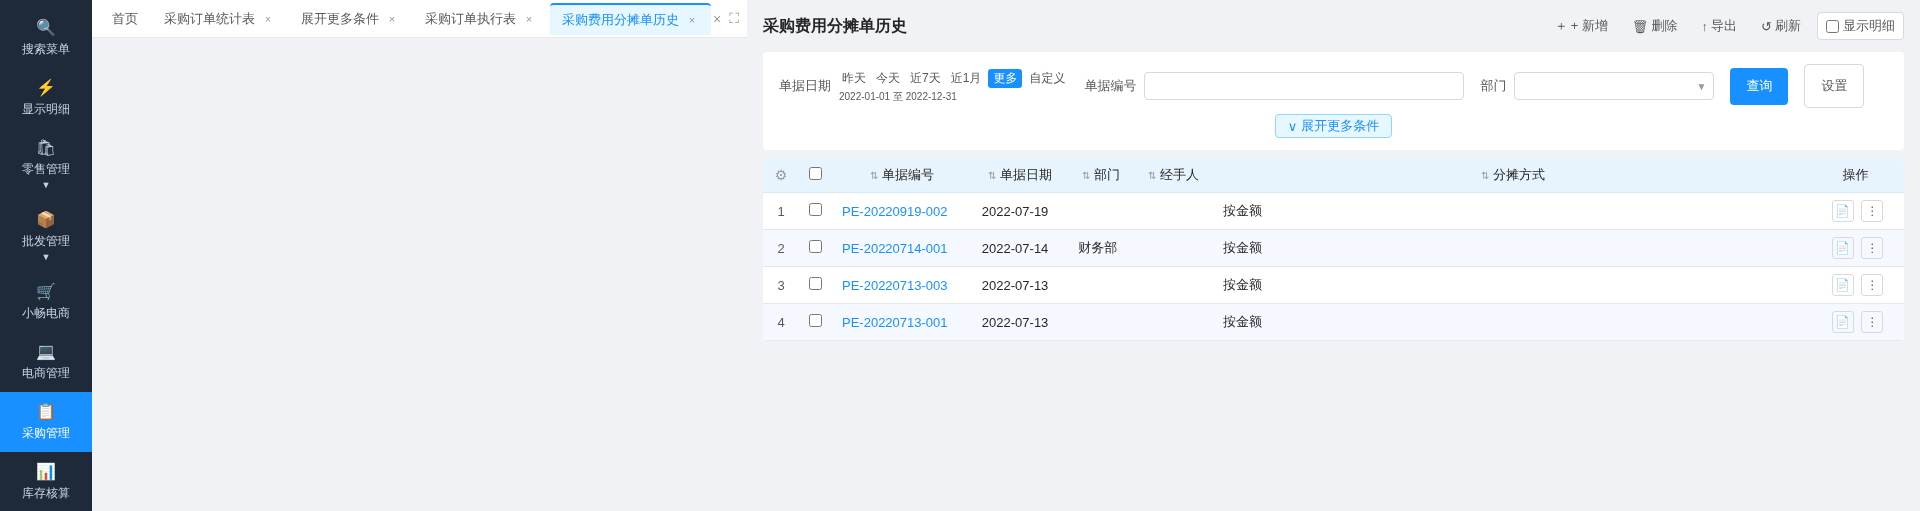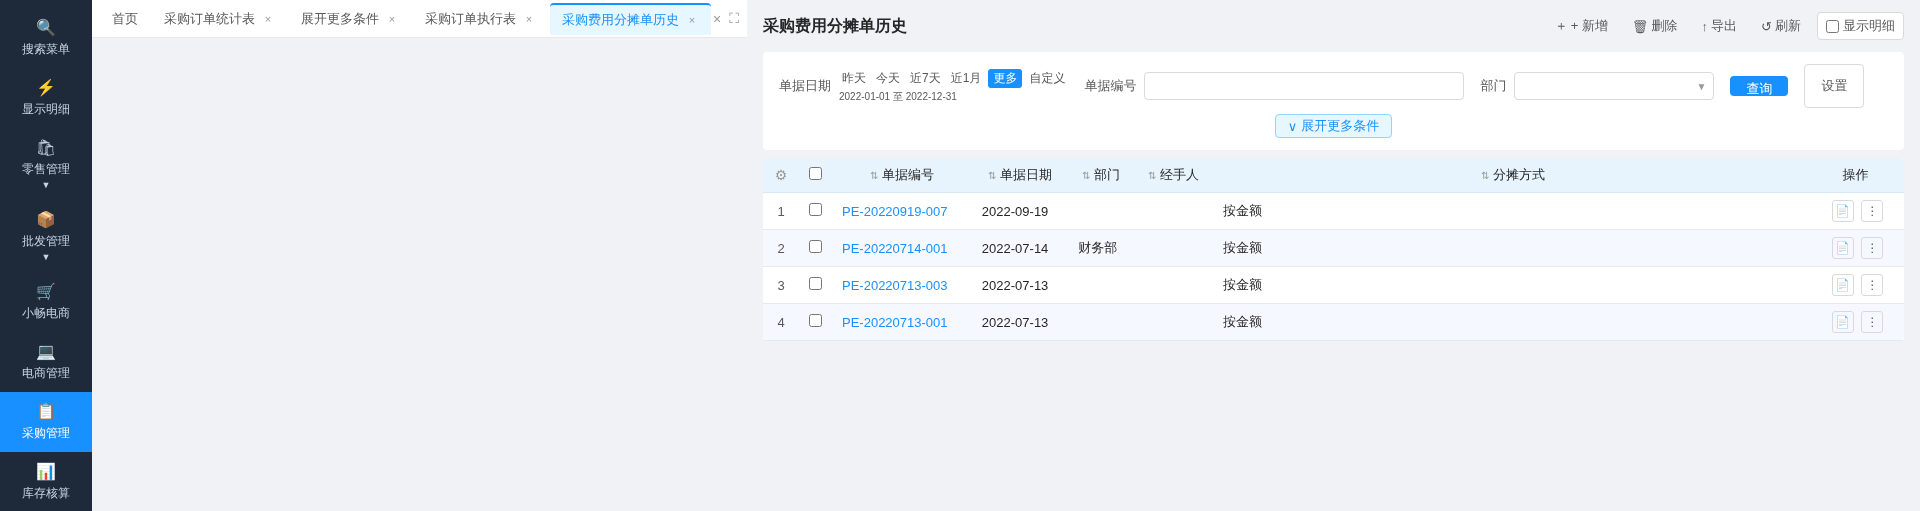--- a/index.html
+++ b/index.html
@@ -216,21 +216,21 @@
       background: #fff;
     }
     .search-btn {
       background: #1890ff;
       color: #fff;
       border: none;
       border-radius: 4px;
       padding: 4px 16px;
       font-size: 13px;
       cursor: pointer;
-      height: 20px;
+      height: 37px;
     }
     .settings-btn {
       border: 1px solid #d9d9d9;
       background: #fff;
       color: #595959;
       border-radius: 4px;
       padding: 4px 16px;
       font-size: 13px;
       cursor: pointer;
       height: 44px;
@@ -489,23 +489,23 @@
           </tr>
         </thead>
         <tbody>
 
           <tr>
             <td class="row-num">1</td>
             <td class="checkbox-col">
               <input type="checkbox" style="">
             </td>
             <td>
-              <a class="link-text">PE-20220919-007</a>
-            </td>
-            <td>2022-09-19</td>
+              <a class="link-text">PE-20220919-002</a>
+            </td>
+            <td>2022-07-19</td>
             <td></td>
             <td></td>
             <td>按金额</td>
             <td class="actions-col">
               <span class="action-icon" title="查看">📄</span>
               <span class="action-icon" title="更多">⋮</span>
             </td>
           </tr>
 
           <tr>

